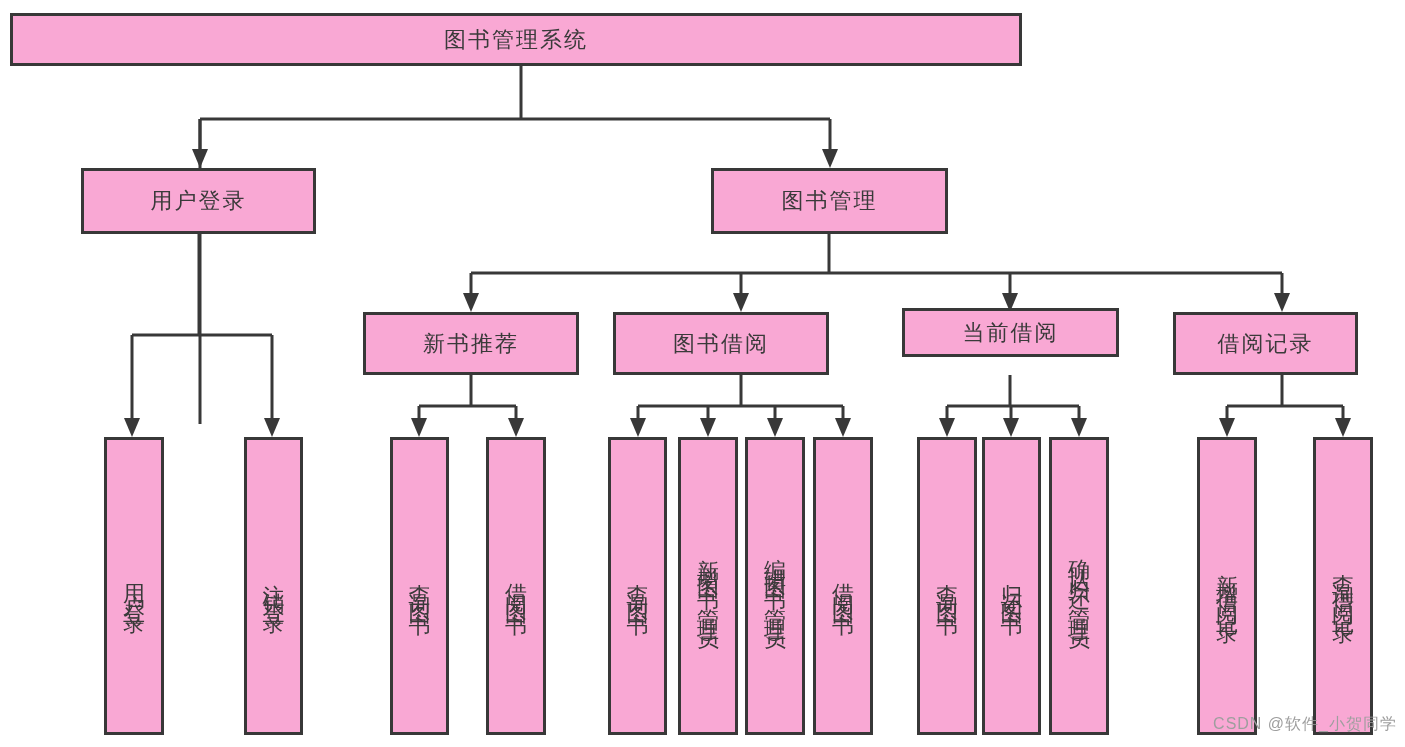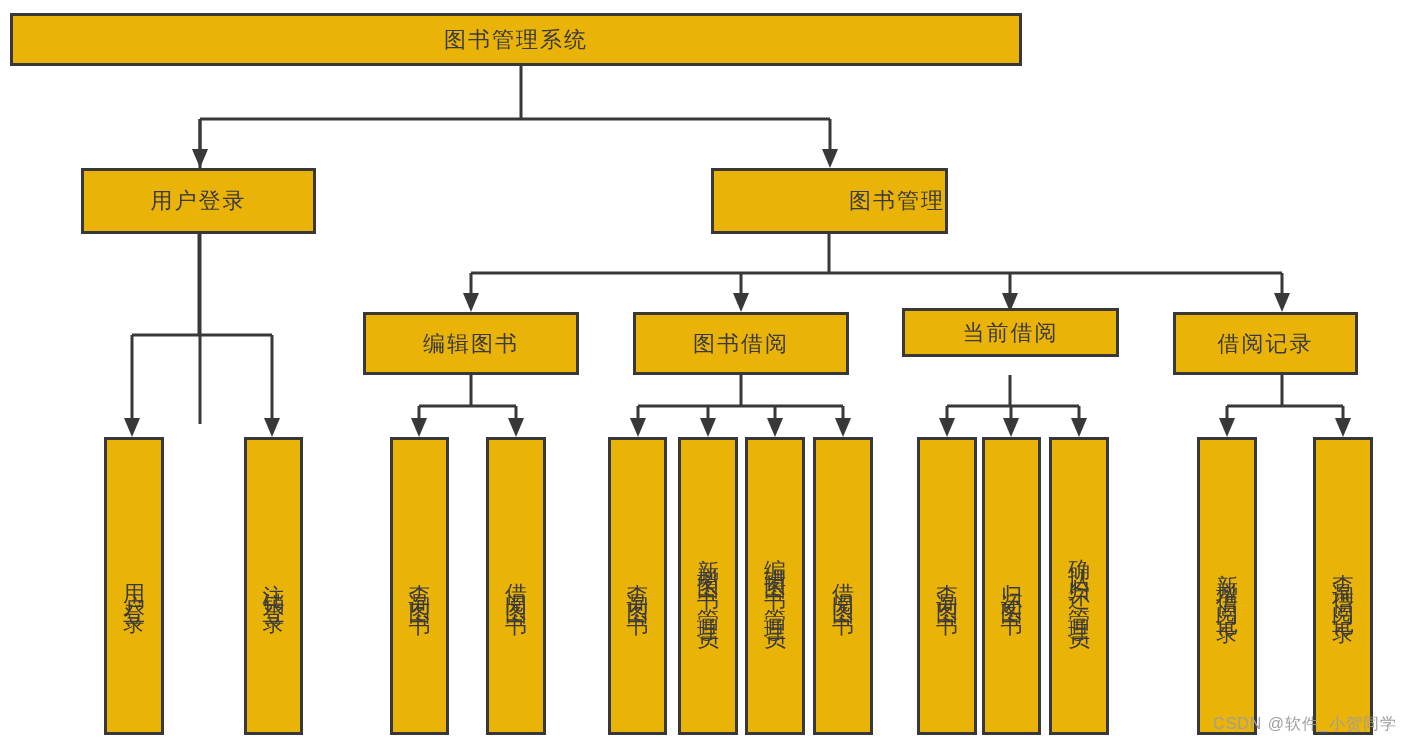--- a/index.html
+++ b/index.html
@@ -10,21 +10,21 @@
     font-family:"Liberation Sans", sans-serif;
     overflow:hidden;
   }
   .connectors{position:absolute;left:0;top:0;width:1405px;height:747px;}
   .connectors path{stroke:#383838;stroke-width:3;fill:none;}
   .connectors polygon{fill:#383838;stroke:none;}
   .node{
     position:absolute;
     box-sizing:border-box;
     border:3px solid #383838;
-    background:#eab308;
+    background:#f9a8d4;
     display:flex;align-items:center;justify-content:center;
     color:#3a3a3a;
   }
   .h-node span{font-size:22px;letter-spacing:2px;white-space:nowrap;}
   .v-node span{
     writing-mode:vertical-rl;
     text-orientation:mixed;
     font-size:22px;
     letter-spacing:10px;
     line-height:1;
@@ -81,28 +81,28 @@
     <polygon points="1335,418 1351,418 1343,437"></polygon>
   </svg>
 
   <div class="node h-node" style="left:10px;top:13px;width:1012px;height:53px;">
     <span>图书管理系统</span>
   </div>
 
   <div class="node h-node" style="left:81px;top:168px;width:235px;height:66px;">
     <span>用户登录</span>
   </div>
-  <div class="node h-node" style="left:711px;top:168px;width:237px;height:66px;justify-content:flex-end;">
+  <div class="node h-node" style="left:711px;top:168px;width:237px;height:66px;">
     <span>图书管理</span>
   </div>
 
   <div class="node h-node" style="left:363px;top:312px;width:216px;height:63px;">
-    <span>编辑图书</span>
+    <span>新书推荐</span>
   </div>
-  <div class="node h-node" style="left:633px;top:312px;width:216px;height:63px;">
+  <div class="node h-node" style="left:613px;top:312px;width:216px;height:63px;">
     <span>图书借阅</span>
   </div>
   <div class="node h-node" style="left:902px;top:308px;width:217px;height:49px;">
     <span>当前借阅</span>
   </div>
   <div class="node h-node" style="left:1173px;top:312px;width:185px;height:63px;">
     <span>借阅记录</span>
   </div>
 
   <div class="node v-node" style="left:104px;top:437px;width:60px;height:298px;">

